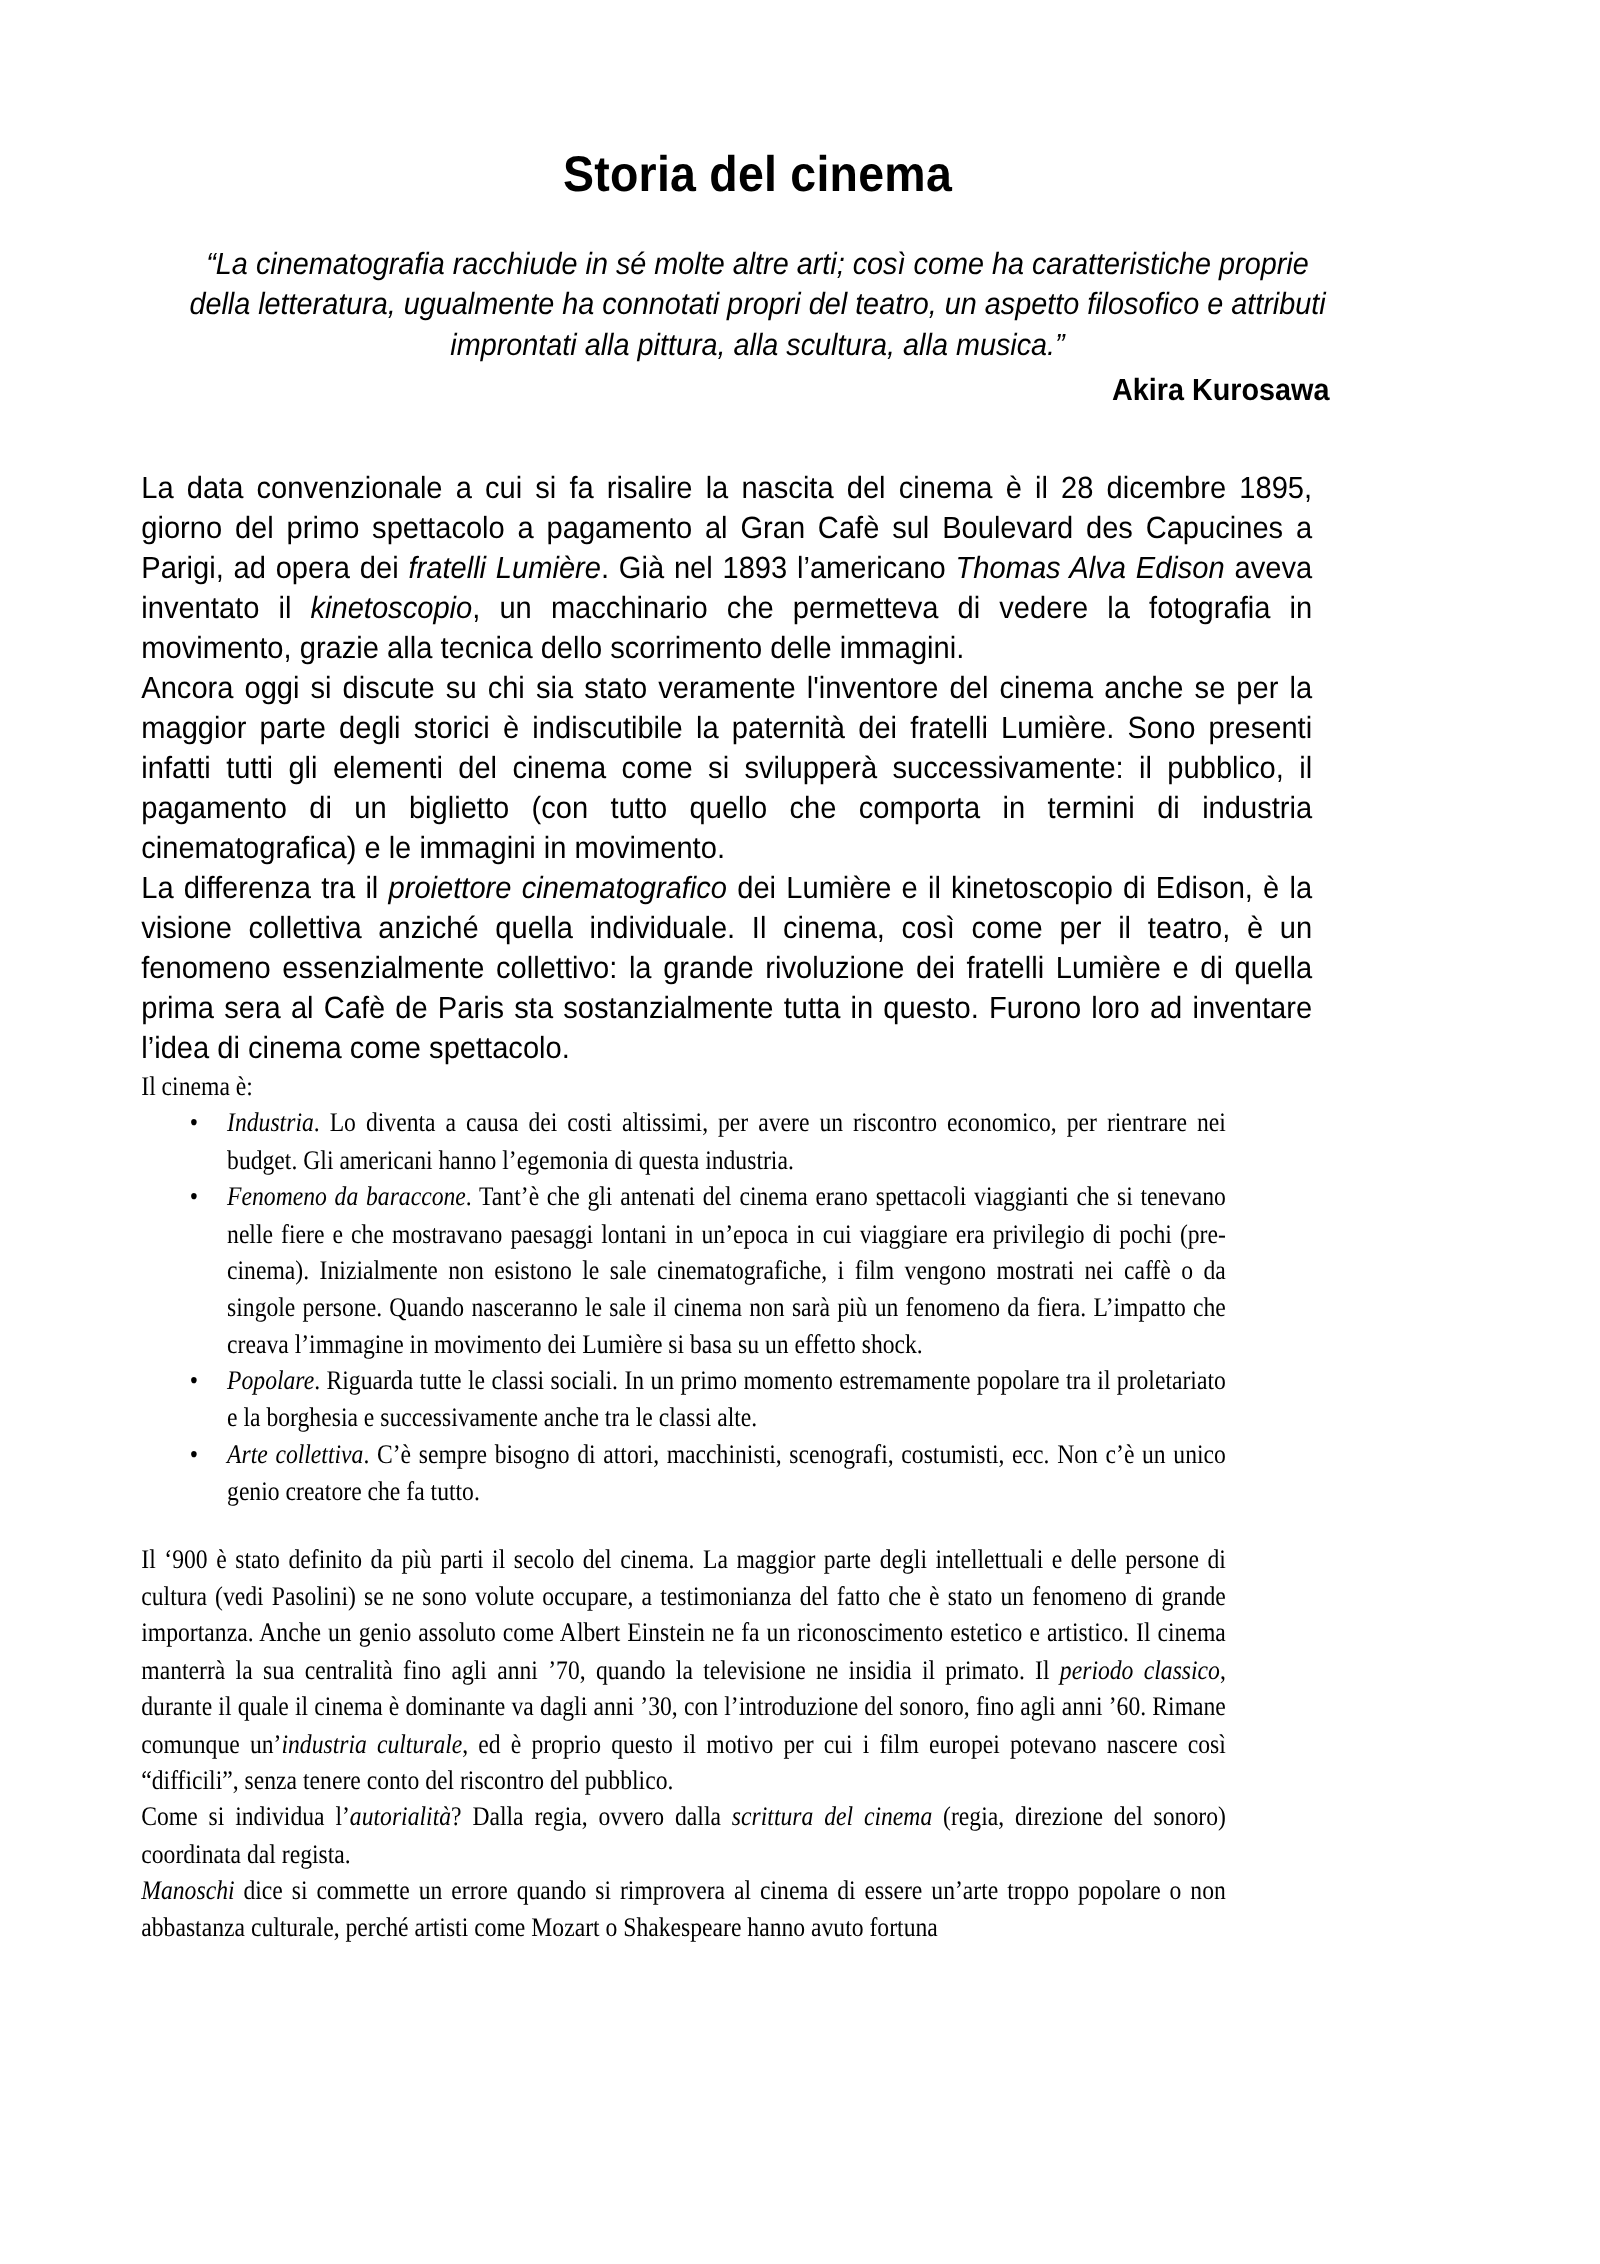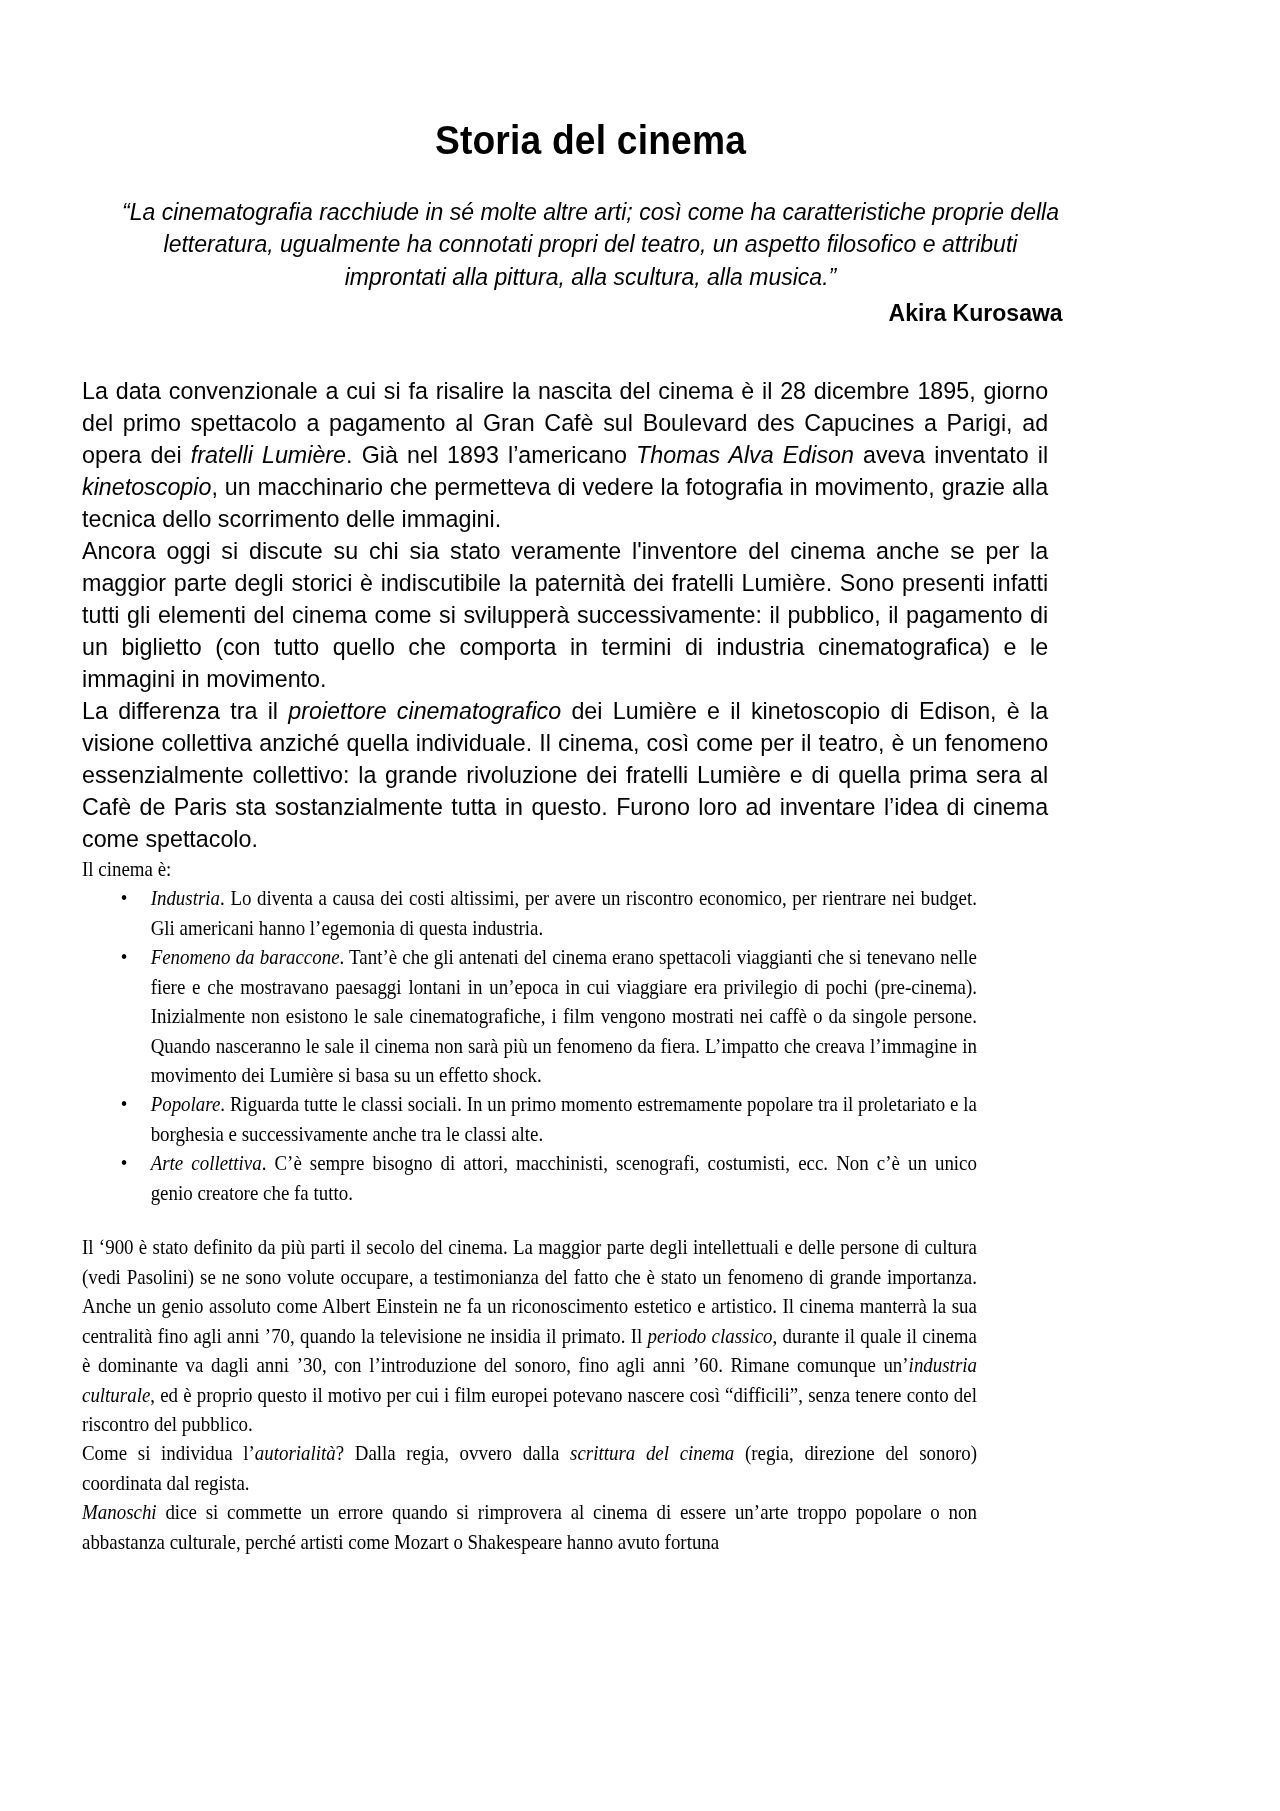--- a/index.html
+++ b/index.html
@@ -11,21 +11,21 @@
     width: 1280px;
     min-height: 1811px;
     font-family: "Liberation Sans", sans-serif;
     color: #000000;
     -webkit-font-smoothing: antialiased;
   }
   .page {
     width: 1212px;
     min-height: 1811px;
     box-sizing: border-box;
-    padding: 118px 113px 40px 82px;
+    padding: 118px 113px 40px 113px;
     background: #ffffff;
   }
 
   
   .doc-title {
     font-family: "Liberation Sans Narrow", "Liberation Sans", sans-serif;
     font-weight: bold;
     font-size: 40px;
     line-height: 1.1;
     text-align: center;

